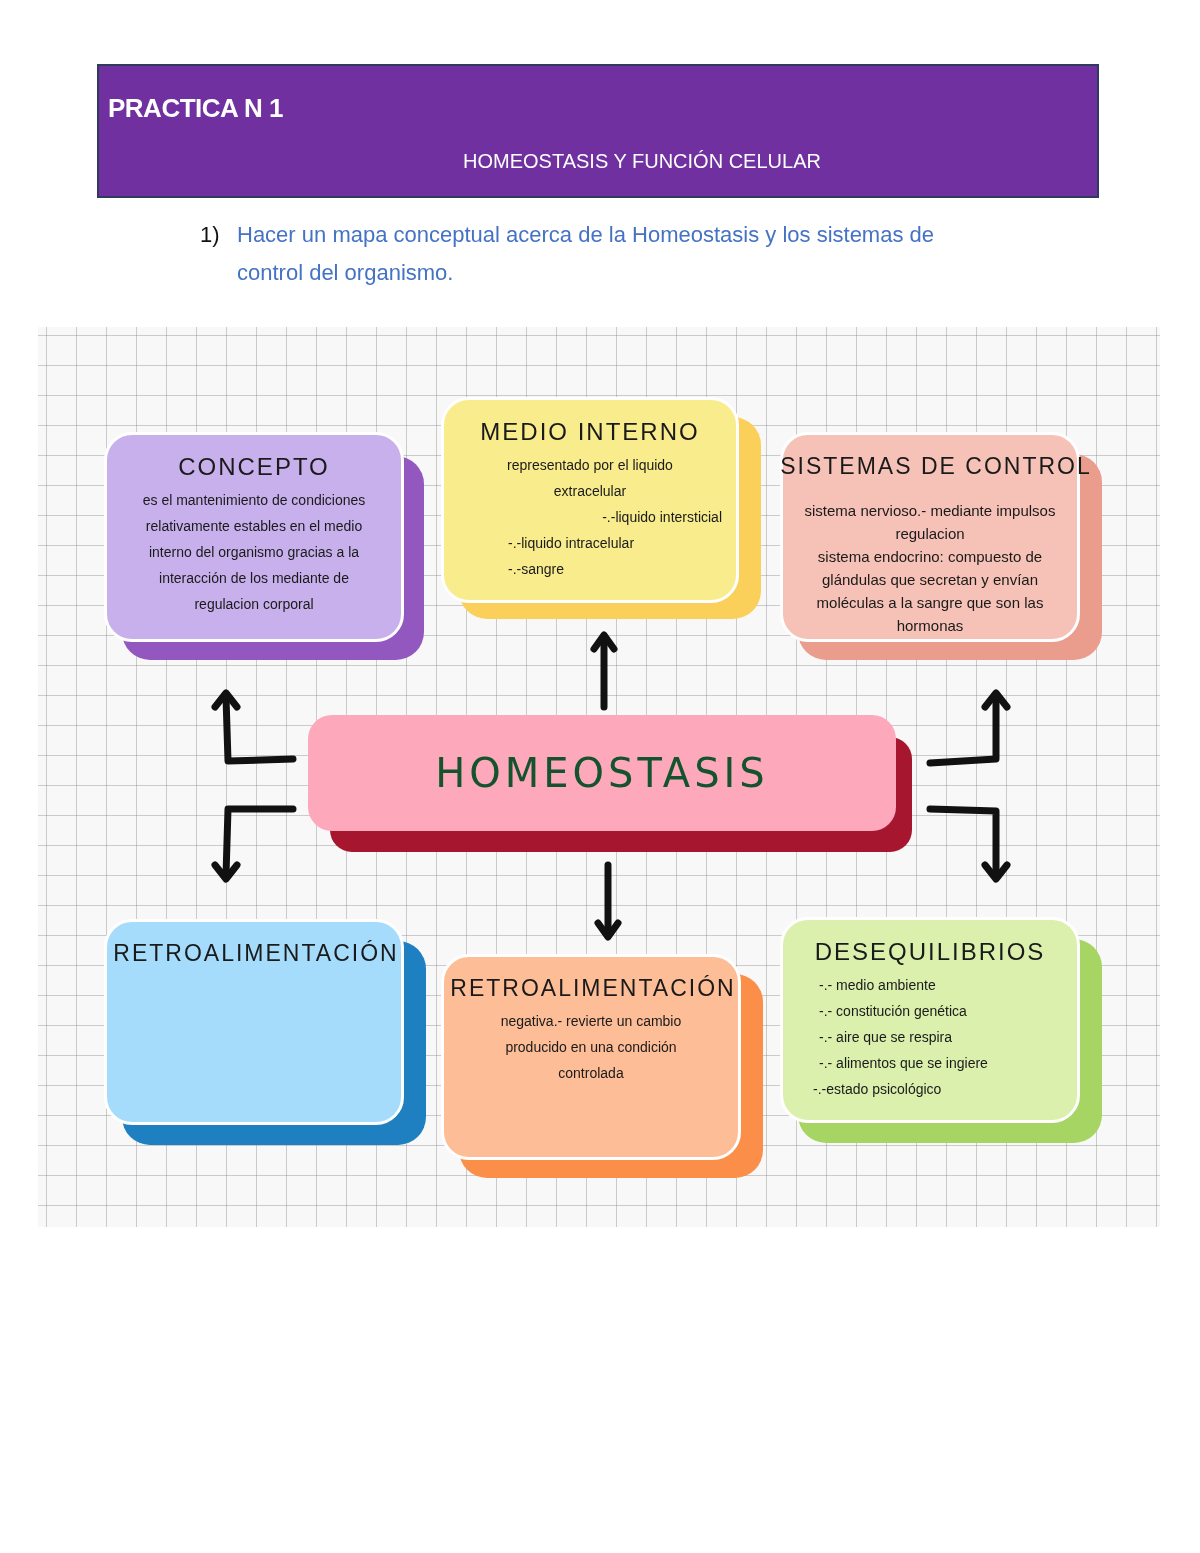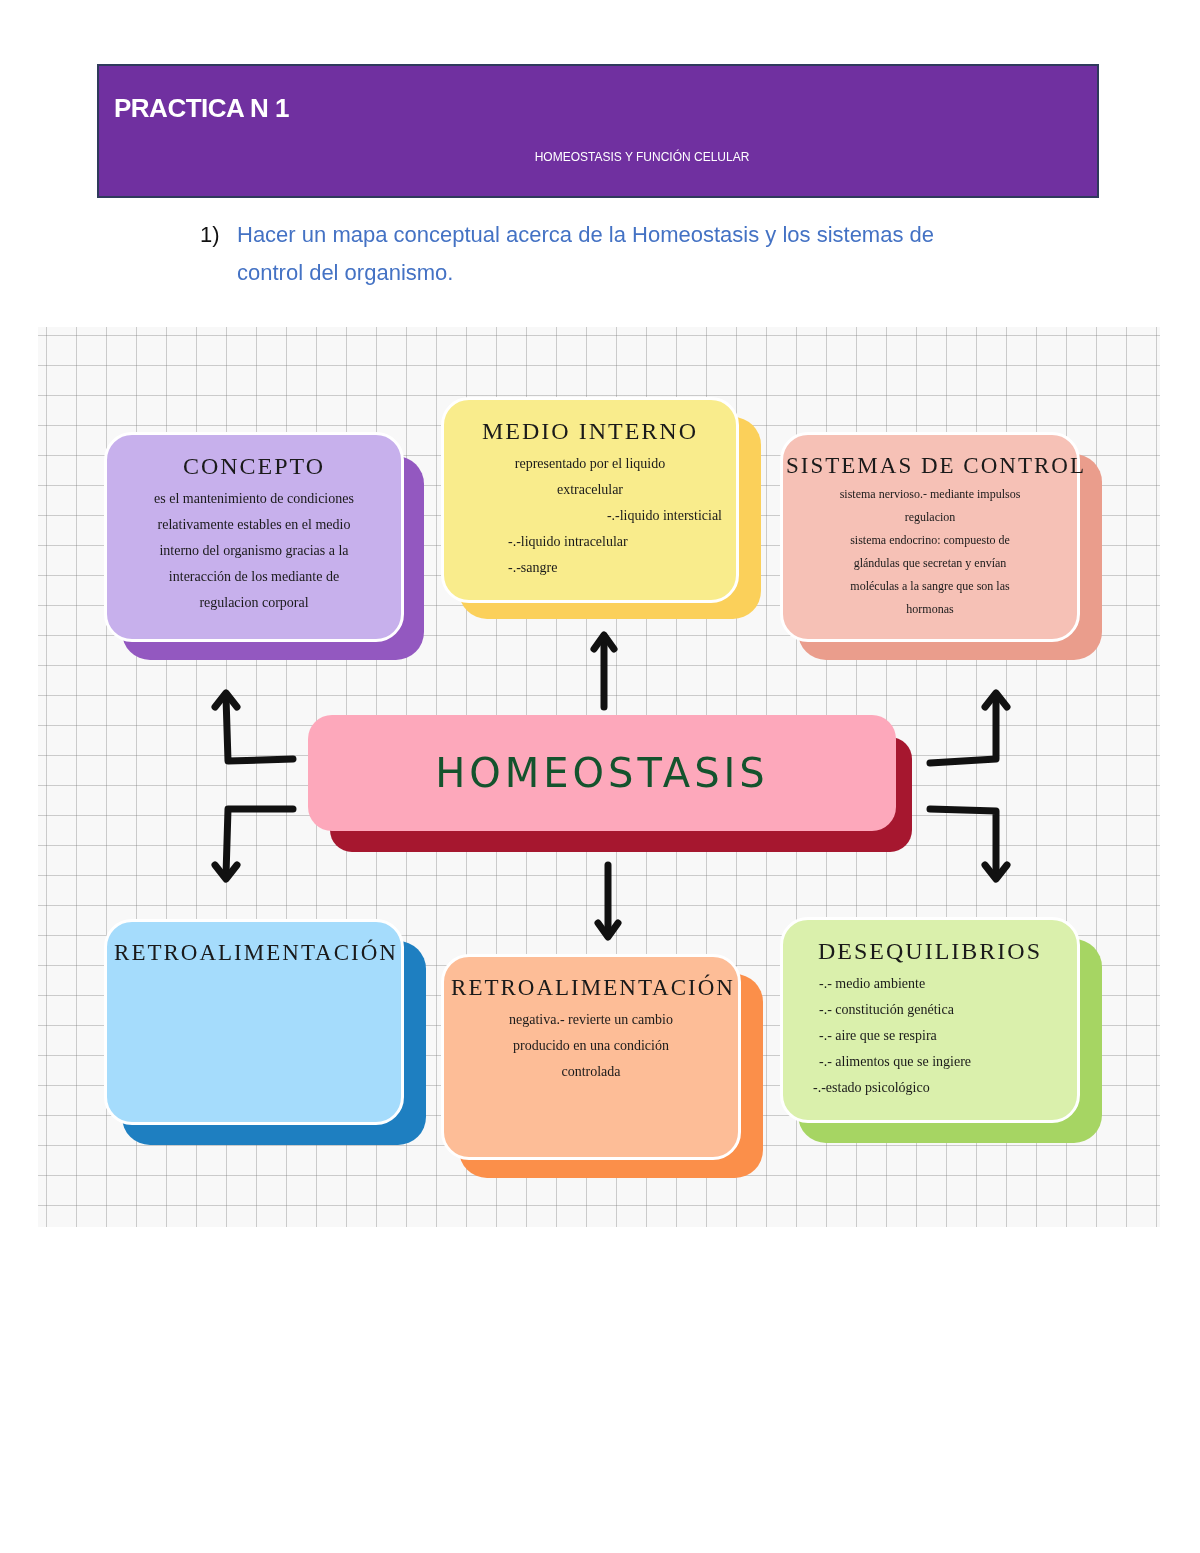--- a/index.html
+++ b/index.html
@@ -1,42 +1,42 @@
 <!DOCTYPE html>
 <html><head>
   <meta charset="utf-8">
   <style>
     html, body { margin: 0; padding: 0; background: #ffffff; }
     body { width: 1200px; height: 1553px; position: relative; overflow: hidden;
            font-family: "Liberation Sans", sans-serif; }
 
     .header-box { position: absolute; left: 97px; top: 64px; width: 1002px; height: 134px;
                   background: #7030a0; border: 2px solid #2f3a5c; box-sizing: border-box; }
-    .header-title { position: absolute; left: 15px; top: 27px; color: #ffffff; font-weight: bold;
+    .header-title { position: absolute; left: 9px; top: 27px; color: #ffffff; font-weight: bold;
                     font-size: 26px; letter-spacing: -0.5px; font-family: "Liberation Sans", sans-serif; }
     .header-sub { position: absolute; left: 0; right: 0; top: 84px; text-align: center; color: #ffffff;
-                  font-size: 12px; font-family: "Liberation Sans", sans-serif; padding-left: 88px; }
+                  font-size: 20px; font-family: "Liberation Sans", sans-serif; padding-left: 88px; }
 
     .task { position: absolute; left: 200px; top: 216px; width: 860px; font-size: 22px; line-height: 38px;
             color: #4472c4; font-family: "Liberation Sans", sans-serif; }
     .task .num { position: absolute; left: 0; top: 0; color: #111; }
     .task .txt { margin-left: 37px; display: block; }
 
     .map { position: absolute; left: 38px; top: 327px; width: 1122px; height: 900px; overflow: hidden;
            background-color: #f8f8f8;
            background-image:
              linear-gradient(to right, rgba(120,120,120,0.35) 1px, transparent 1px),
              linear-gradient(to bottom, rgba(120,120,120,0.35) 1px, transparent 1px);
            background-size: 30px 30px; background-position: 8px 8px; }
 
     .card-wrap { position: absolute; }
     .card-shadow { position: absolute; border-radius: 28px; }
     .card { position: absolute; left: 0; top: 0; border-radius: 28px; box-sizing: border-box;
             border: 3px solid #ffffff; text-align: center; color: #1a1a1a;
-            font-family: Liberation Serif, serif; }
+            font-family: Liberation Sans, sans-serif; }
     .card-title { font-size: 24px; letter-spacing: 2px; margin-top: 18px; white-space: nowrap; }
     .card-body { font-size: 14px; line-height: 26px; margin-top: 6px; padding: 0 14px; }
     .card-body .line { display: block; }
     .list-body { text-align: left; }
 
     .center-wrap { position: absolute; left: 270px; top: 388px; width: 605px; height: 140px; }
     .center-shadow { position: absolute; left: 22px; top: 22px; width: 582px; height: 115px;
                      background: #a6172f; border-radius: 22px; }
     .center-box { position: absolute; left: 0; top: 0; width: 588px; height: 116px; background: #fda8bb;
                   border-radius: 24px; display: flex; align-items: center; justify-content: center; }
@@ -127,21 +127,21 @@
         <span class="line" style="text-align:left; padding-left:50px;">-.-liquido intracelular</span>
         <span class="line" style="text-align:left; padding-left:50px;">-.-sangre</span>
       </div>
     </div>
   </div>
 
   <div class="card-wrap" style="left:742px; top:105px; width:322px; height:228px;">
     <div class="card-shadow" style="left:18px; top:22px; width:304px; height:206px; background:#ea9d8c;"></div>
     <div class="card" style="width:300px; height:210px; background:#f6c1b6;">
       <div class="card-title" style="font-size:23px; margin-left:-16px; margin-right:-28px;">SISTEMAS DE CONTROL</div>
-      <div class="card-body" style="font-size:12px; line-height:23px; margin-top:4px;">
+      <div class="card-body" style="font-size:15px; line-height:23px; margin-top:19px;">
         <span class="line">sistema nervioso.- mediante impulsos</span>
         <span class="line">regulacion</span>
         <span class="line">sistema endocrino: compuesto de</span>
         <span class="line">glándulas que secretan y envían</span>
         <span class="line">moléculas a la sangre que son las</span>
         <span class="line">hormonas</span>
       </div>
     </div>
   </div>
 

